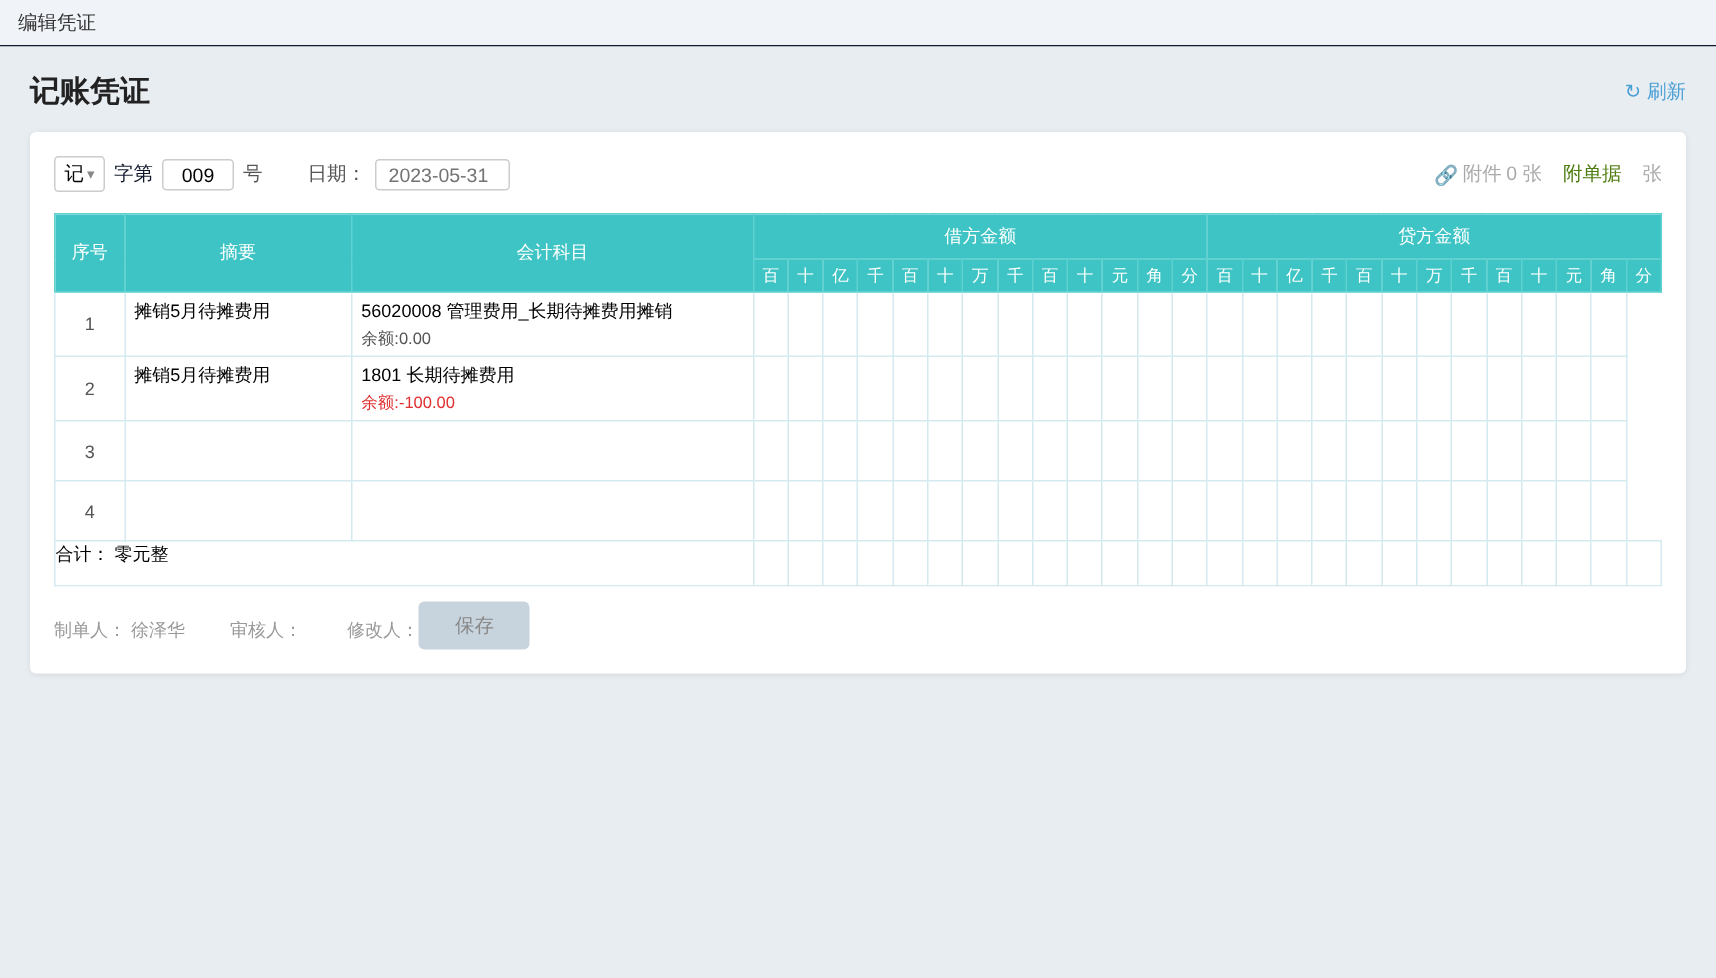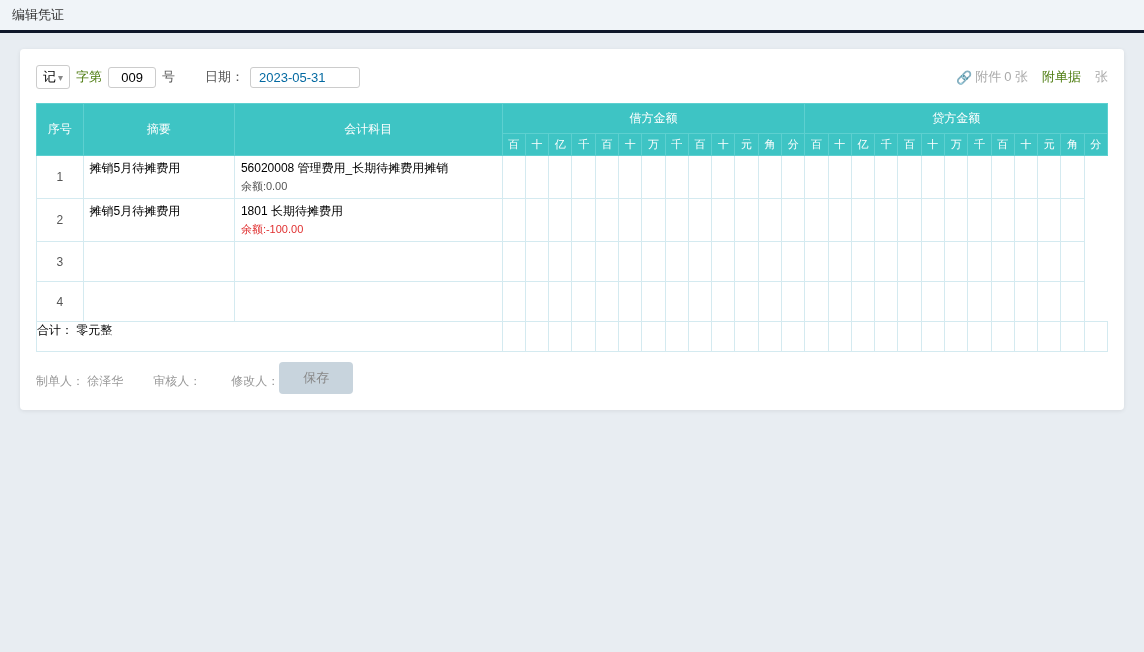--- a/index.html
+++ b/index.html
@@ -6,21 +6,21 @@
     body {
       font-family: "Microsoft YaHei", "PingFang SC", Arial, sans-serif;
       font-size: 13px;
       background: #e8edf2;
       width: 1144px;
       height: 652px;
       overflow: hidden;
     }
     .window-title-bar {
       background: #f0f4f8;
-      border-bottom: 3px solid #0f172a;
+      border-bottom: 1px solid #0f172a;
       padding: 6px 12px;
       font-size: 13px;
       color: #333;
     }
     .main-container {
       background: #e8edf2;
       padding: 16px 20px;
       height: calc(652px - 32px);
       overflow-y: auto;
     }
@@ -72,21 +72,21 @@
       padding: 2px 6px;
       cursor: pointer;
       background: #fff;
       font-size: 13px;
     }
     .dropdown-arrow {
       font-size: 10px;
       color: #888;
     }
     .zi-label {
-      color: #4d7c0f;
+      color: #0f172a;
       font-size: 13px;
     }
     .num-input {
       border: 1px solid #ccc;
       border-radius: 3px;
       padding: 2px 8px;
       width: 48px;
       font-size: 13px;
       text-align: center;
       outline: none;
@@ -97,24 +97,24 @@
     }
     .date-label {
       color: #555;
       font-size: 13px;
       margin-left: 20px;
     }
     .date-input {
       border: 1px solid #ccc;
       border-radius: 3px;
       padding: 2px 8px;
-      width: 110px;
+      width: 90px;
       font-size: 13px;
       outline: none;
-      color: #0369a1;
+      color: #737373;
     }
     .right-actions {
       margin-left: auto;
       display: flex;
       align-items: center;
       gap: 14px;
       color: #aaa;
       font-size: 13px;
     }
     .attachment-link {
@@ -220,20 +220,27 @@
     }
   </style>
 </head>
 <body>
 
 <div class="window-title-bar">
   <span>编辑凭证</span>
 </div>
 
 <div class="main-container">
+  <div class="page-header">
+    <h1 class="page-title">记账凭证</h1>
+    <button class="refresh-btn">
+      <span>↻</span>
+      <span>刷新</span>
+    </button>
+  </div>
 
   <div class="card">
 
     <div class="form-row">
       <div class="form-field">
         <div class="ji-select">
           <span>记</span>
           <span class="dropdown-arrow">▾</span>
         </div>
         <span class="zi-label">字第</span>

